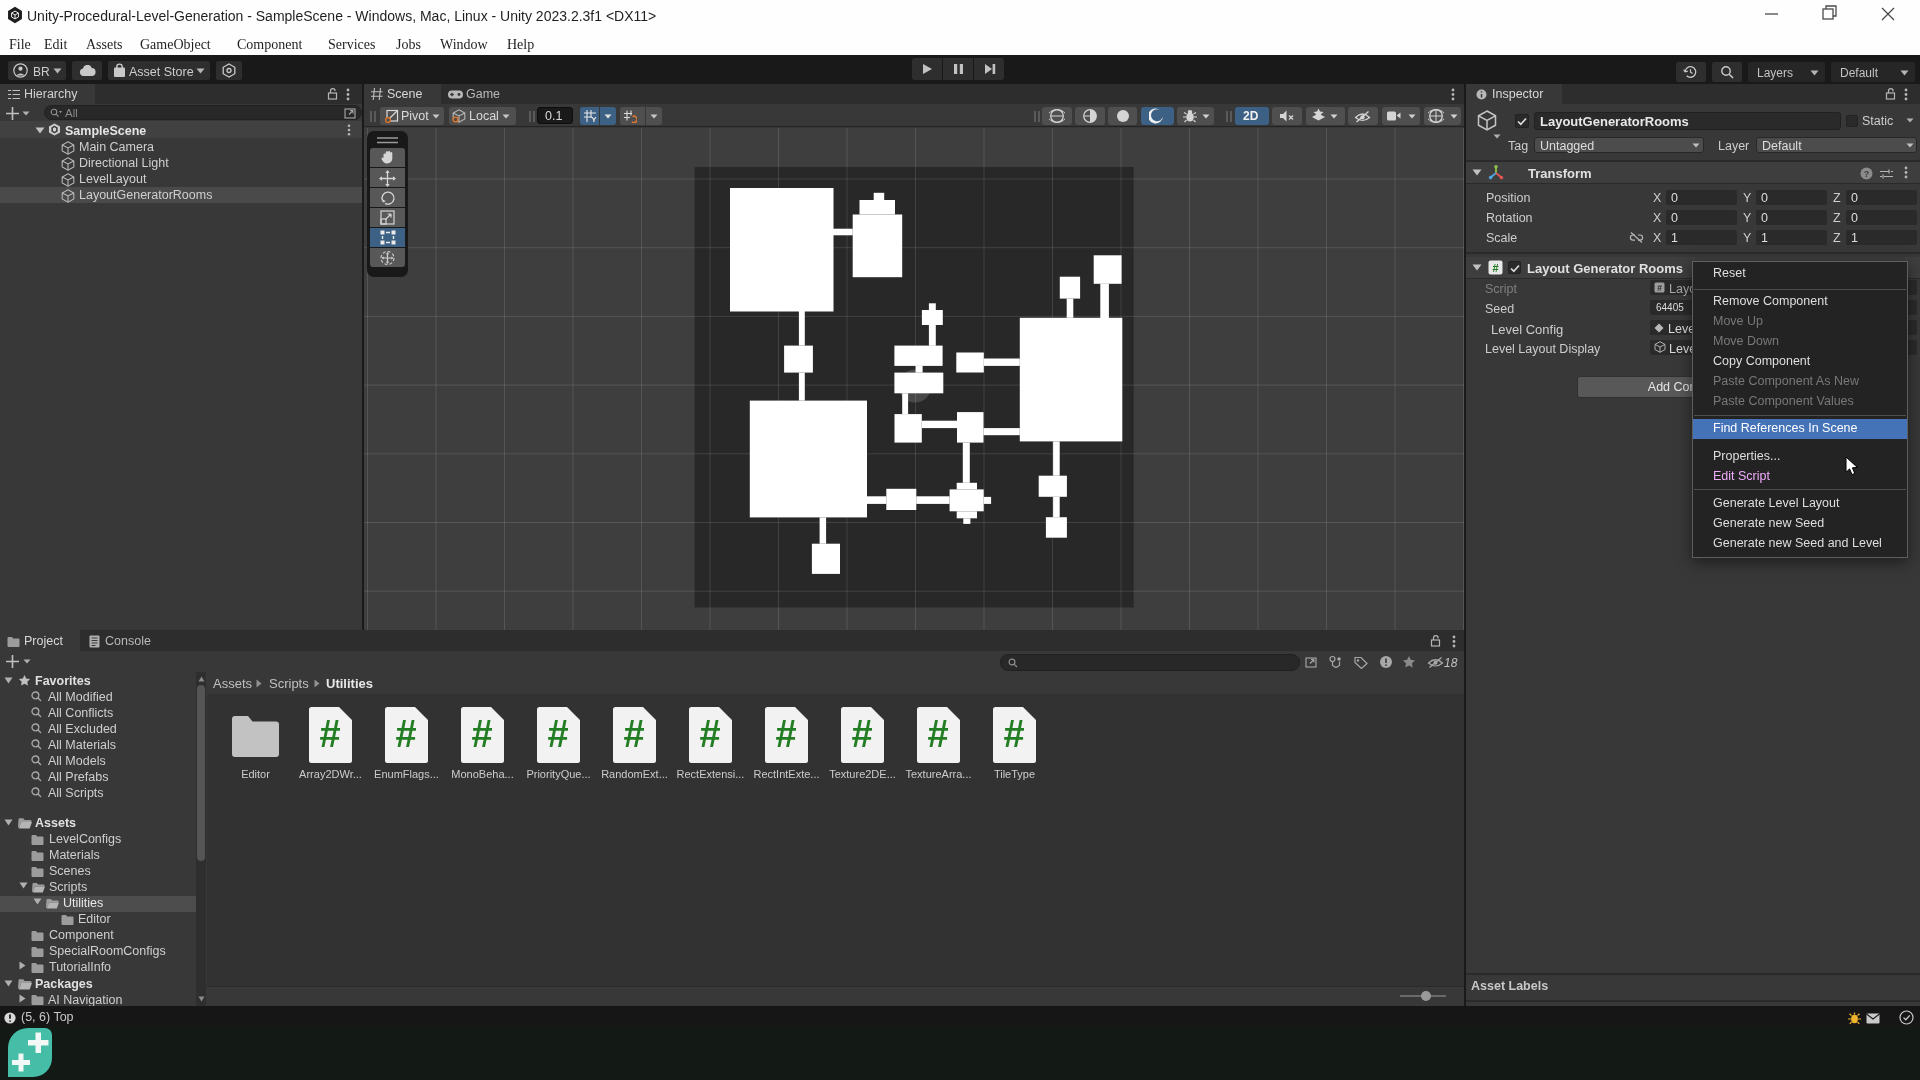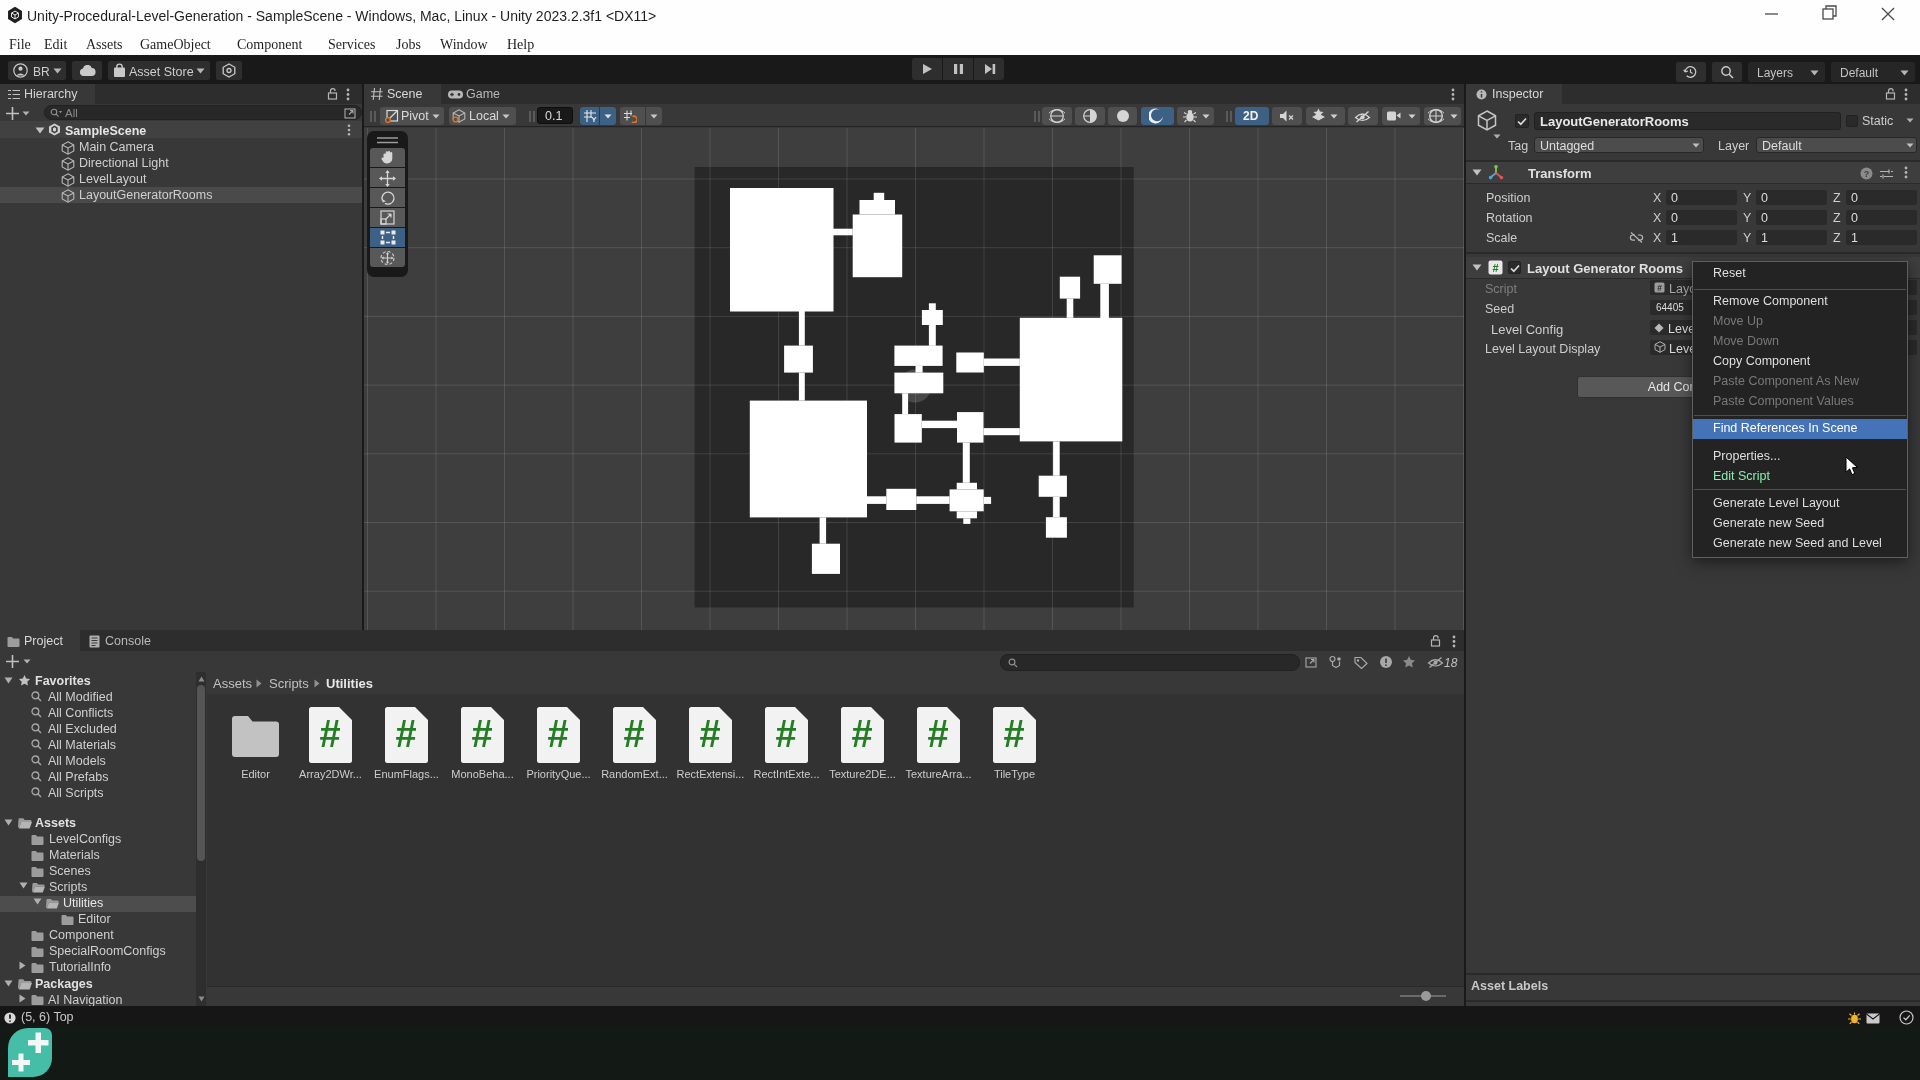--- a/index.html
+++ b/index.html
@@ -917,21 +917,21 @@
   <div class="abs txt" style="left:1713px;top:294px;font-size:12.5px;color:#dfdfdf;">Remove Component</div>
   <div class="abs txt" style="left:1713px;top:314px;font-size:12.5px;color:#787878;">Move Up</div>
   <div class="abs txt" style="left:1713px;top:334px;font-size:12.5px;color:#787878;">Move Down</div>
   <div class="abs txt" style="left:1713px;top:354px;font-size:12.5px;color:#dfdfdf;">Copy Component</div>
   <div class="abs txt" style="left:1713px;top:374px;font-size:12.5px;color:#787878;">Paste Component As New</div>
   <div class="abs txt" style="left:1713px;top:394px;font-size:12.5px;color:#787878;">Paste Component Values</div>
   <div class="abs" style="left:1694px;top:415px;width:212px;height:1px;background:#4e4e4e;"></div>
   <div class="abs" style="left:1693px;top:419px;width:214px;height:20px;background:#4473b8;"></div>
   <div class="abs txt" style="left:1713px;top:421px;font-size:12.5px;color:#ffffff;">Find References In Scene</div>
   <div class="abs txt" style="left:1713px;top:449px;font-size:12.5px;color:#dfdfdf;">Properties...</div>
-  <div class="abs txt" style="left:1713px;top:469px;font-size:12.5px;color:#86efac;">Edit Script</div>
+  <div class="abs txt" style="left:1713px;top:469px;font-size:12.5px;color:#f0abfc;">Edit Script</div>
   <div class="abs" style="left:1694px;top:489px;width:212px;height:1px;background:#4e4e4e;"></div>
   <div class="abs txt" style="left:1713px;top:496px;font-size:12.5px;color:#dfdfdf;">Generate Level Layout</div>
   <div class="abs txt" style="left:1713px;top:516px;font-size:12.5px;color:#dfdfdf;">Generate new Seed</div>
   <div class="abs txt" style="left:1713px;top:536px;font-size:12.5px;color:#dfdfdf;">Generate new Seed and Level</div>
 
   <svg class="abs" style="left:1845px;top:456px;" width="16" height="21" viewBox="0 0 16 21">
     <path d="M1 1 L1 16.2 L4.6 12.9 L7 18.6 L9.8 17.4 L7.4 11.8 L12.4 11.4 Z" fill="#ffffff" stroke="#000000" stroke-width="1"></path>
   </svg>
 </div>
 

